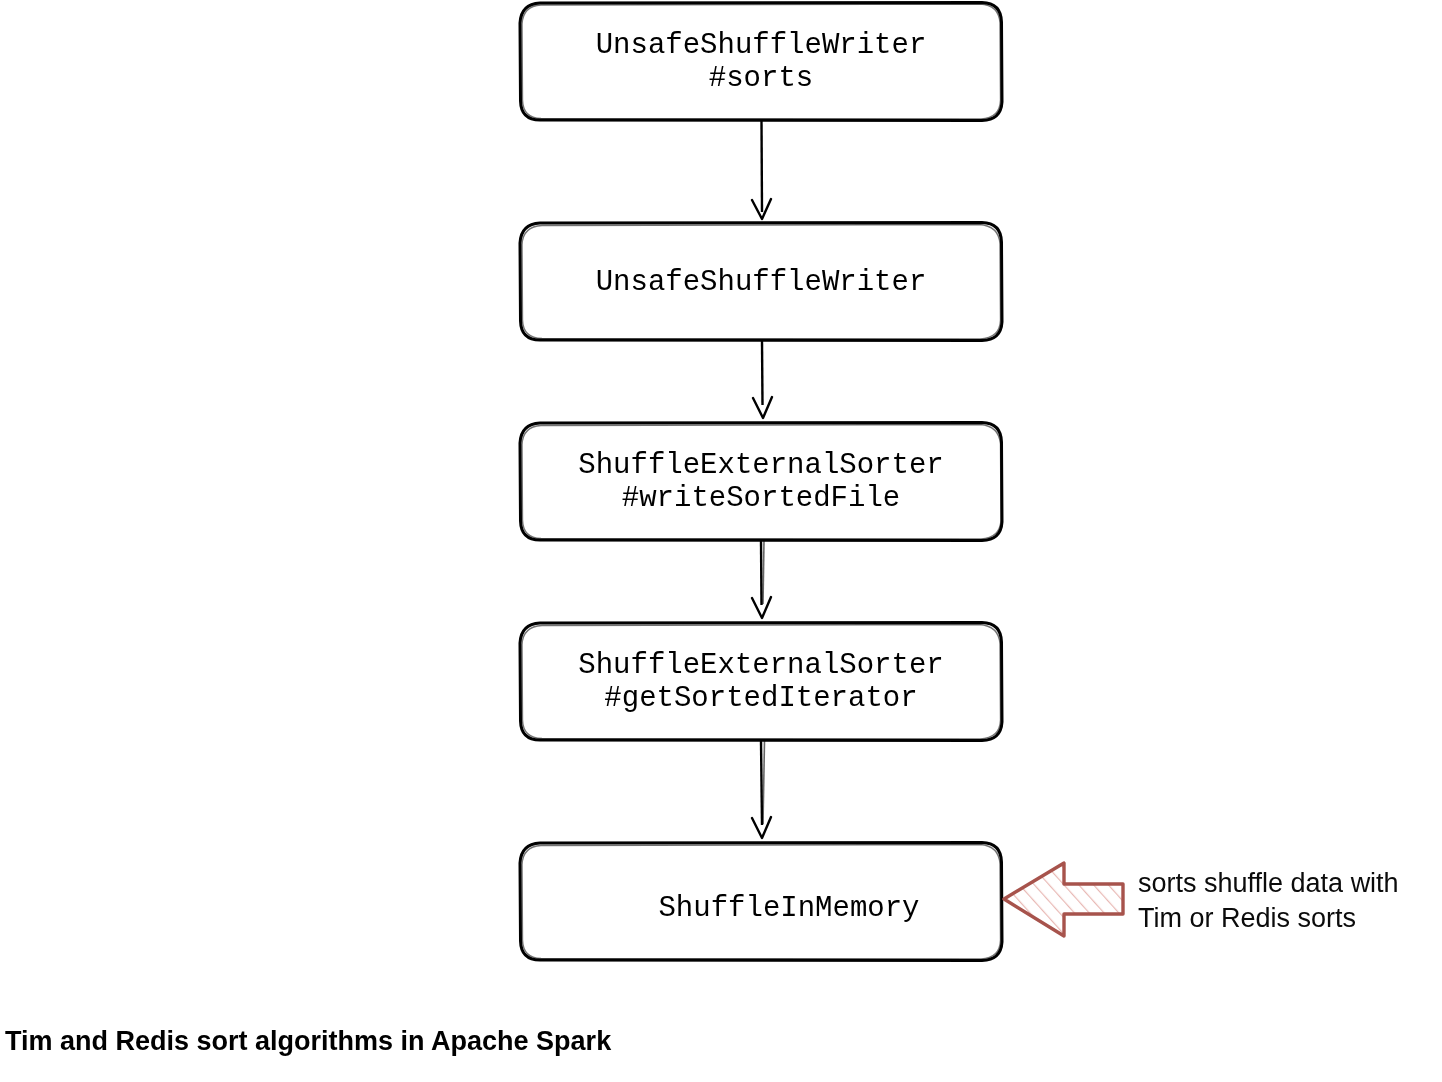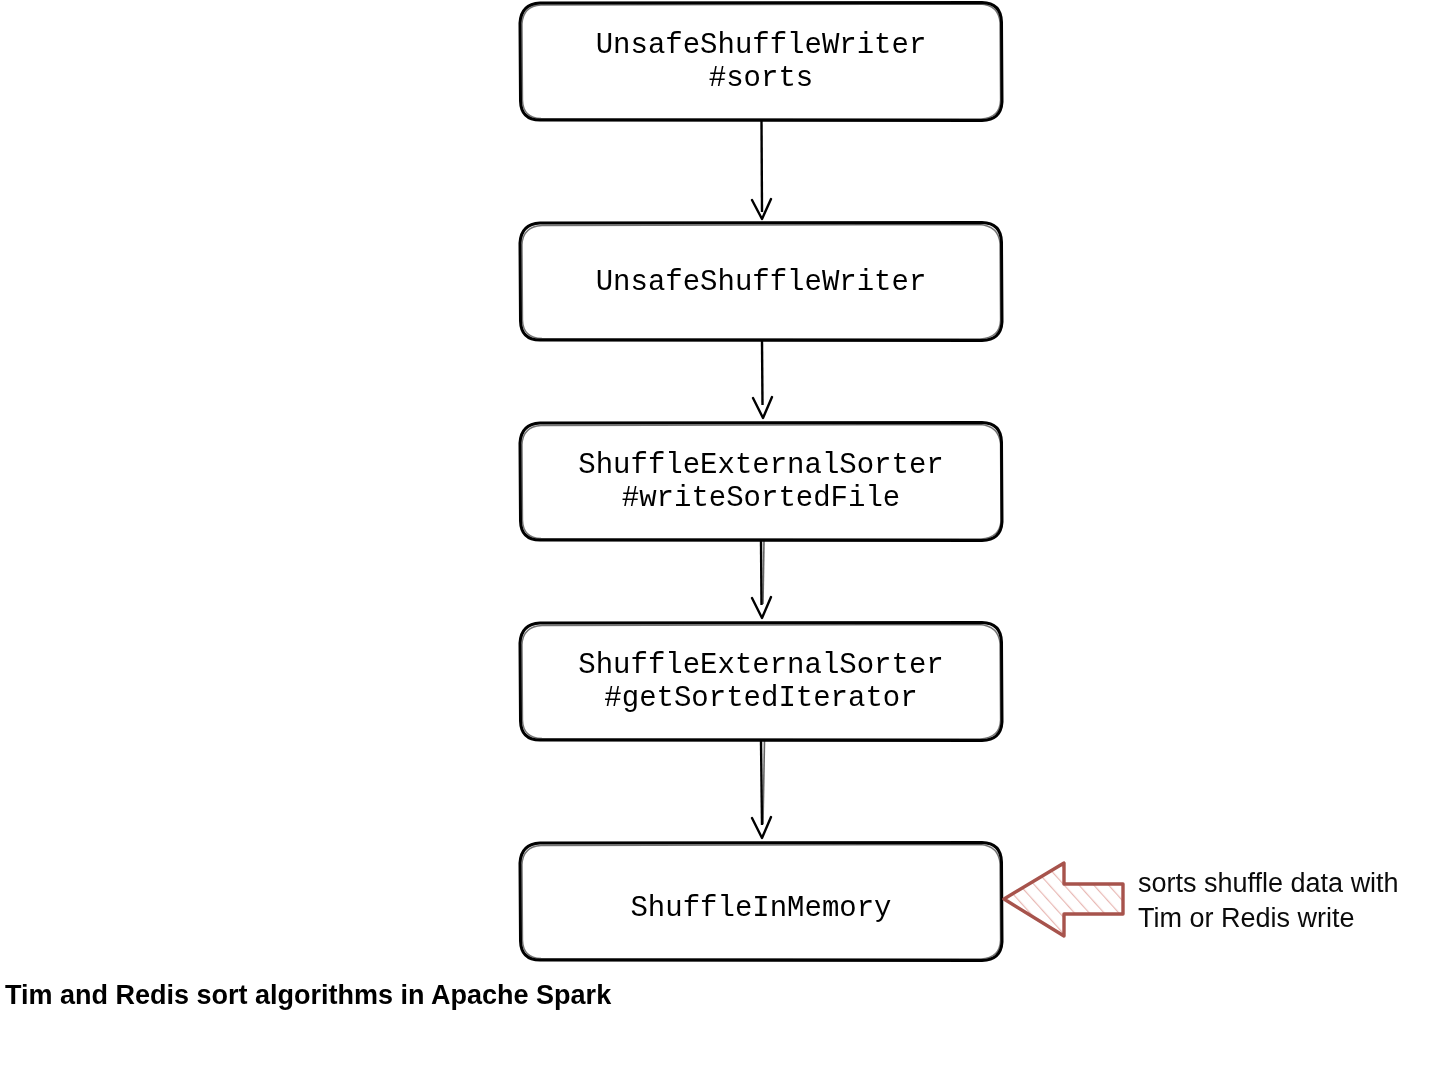--- a/index.html
+++ b/index.html
@@ -136,19 +136,19 @@
 </div>
 
 <div class="node-box" style="left:520px; top:422px; width:482px; height:120px;">
   <div class="node-label"><span>ShuffleExternalSorter</span><br><span>#writeSortedFile</span></div>
 </div>
 
 <div class="node-box" style="left:520px; top:622px; width:482px; height:120px;">
   <div class="node-label"><span>ShuffleExternalSorter</span><br><span>#getSortedIterator</span></div>
 </div>
 
-<div class="node-box" style="left:520px; top:842px; width:482px; height:132px;">
+<div class="node-box" style="left:548px; top:842px; width:482px; height:132px;">
   <div class="node-label"><span>ShuffleInMemory</span><br></div>
 </div>
 
-<div class="annotation-text" style="left:1138px; top:866px;"><span>sorts shuffle data with</span><br><span>Tim or Redis write</span></div>
+<div class="annotation-text" style="left:1138px; top:866px;"><span>sorts shuffle data with</span><br><span>Tim or Redis sorts</span></div>
 
-<div class="caption-text" style="left:5px; top:980px;">Tim and Redis sort algorithms in Apache Spark</div>
+<div class="caption-text" style="left:5px; top:1026px;">Tim and Redis sort algorithms in Apache Spark</div>
 
 </body></html>

